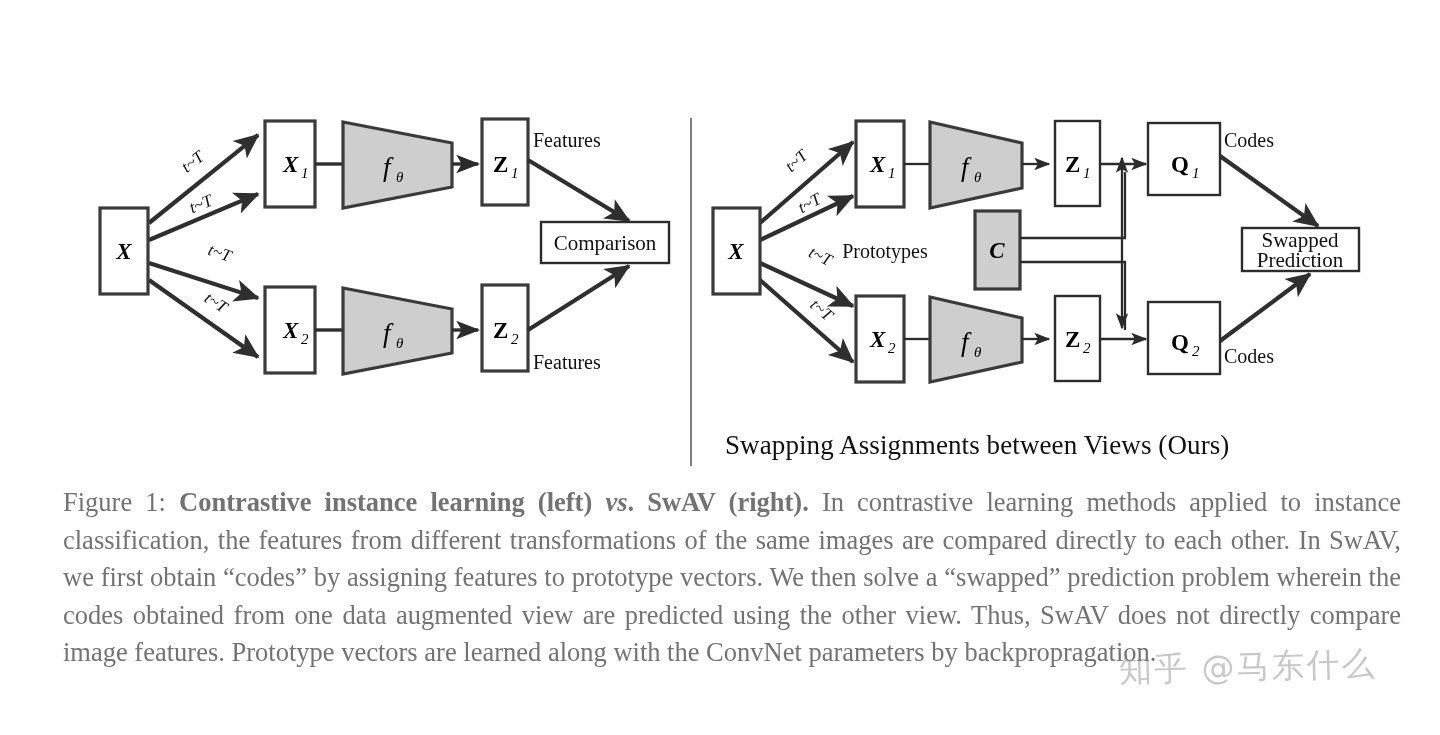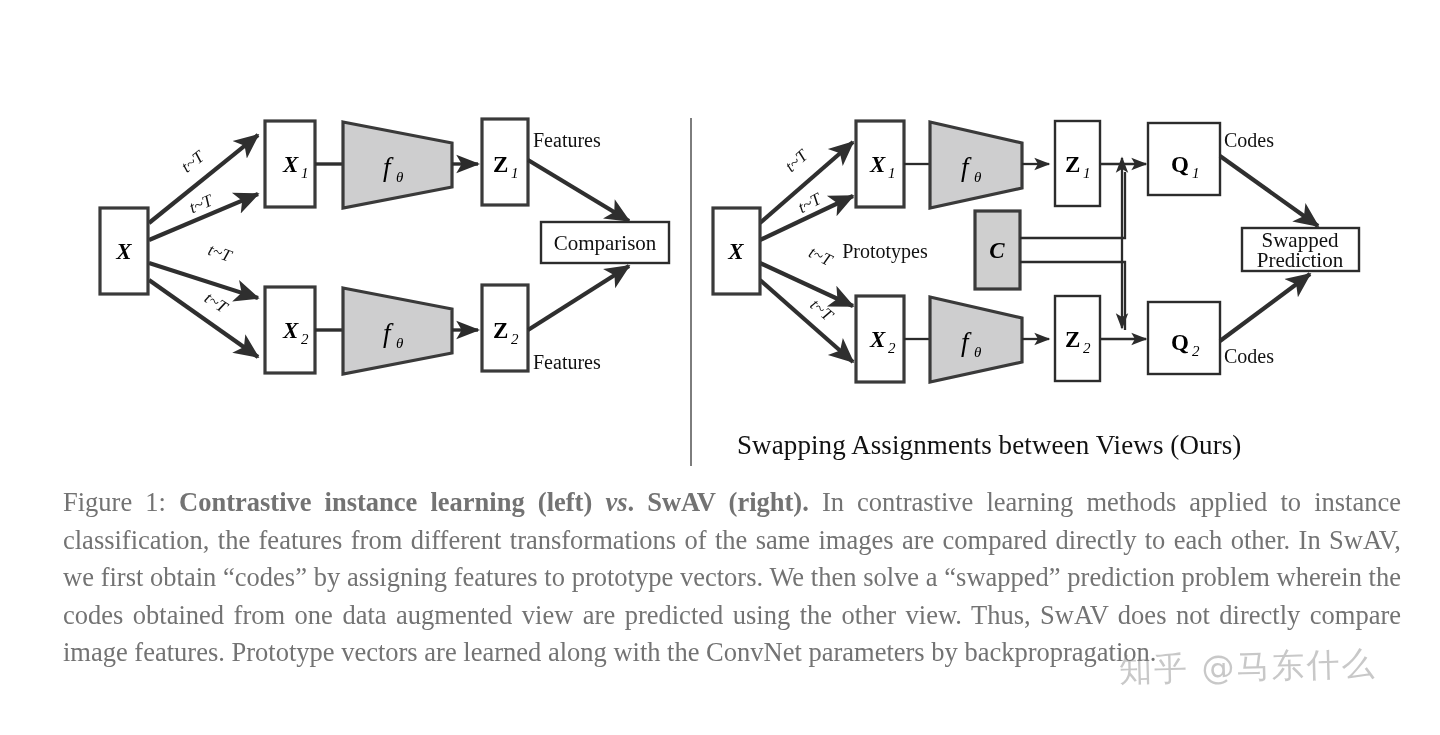--- a/index.html
+++ b/index.html
@@ -29,21 +29,21 @@
   }
   .panel-caption {
     position: absolute;
     font-family: "Liberation Serif", "DejaVu Serif", serif;
     font-size: 27px;
     color: #111;
     white-space: nowrap;
     letter-spacing: 0.1px;
   }
   #panel-caption-left { left: 186px; top: 430px; }
-  #panel-caption-right { left: 725px; top: 430px; margin-left: 12px; }
+  #panel-caption-right { left: 725px; top: 430px; }
 
   #figure-caption {
     position: absolute;
     left: 63px;
     top: 484px;
     width: 1338px;
     font-family: "Liberation Serif", "DejaVu Serif", serif;
     font-size: 26.5px;
     line-height: 37.6px;
     text-align: justify;

